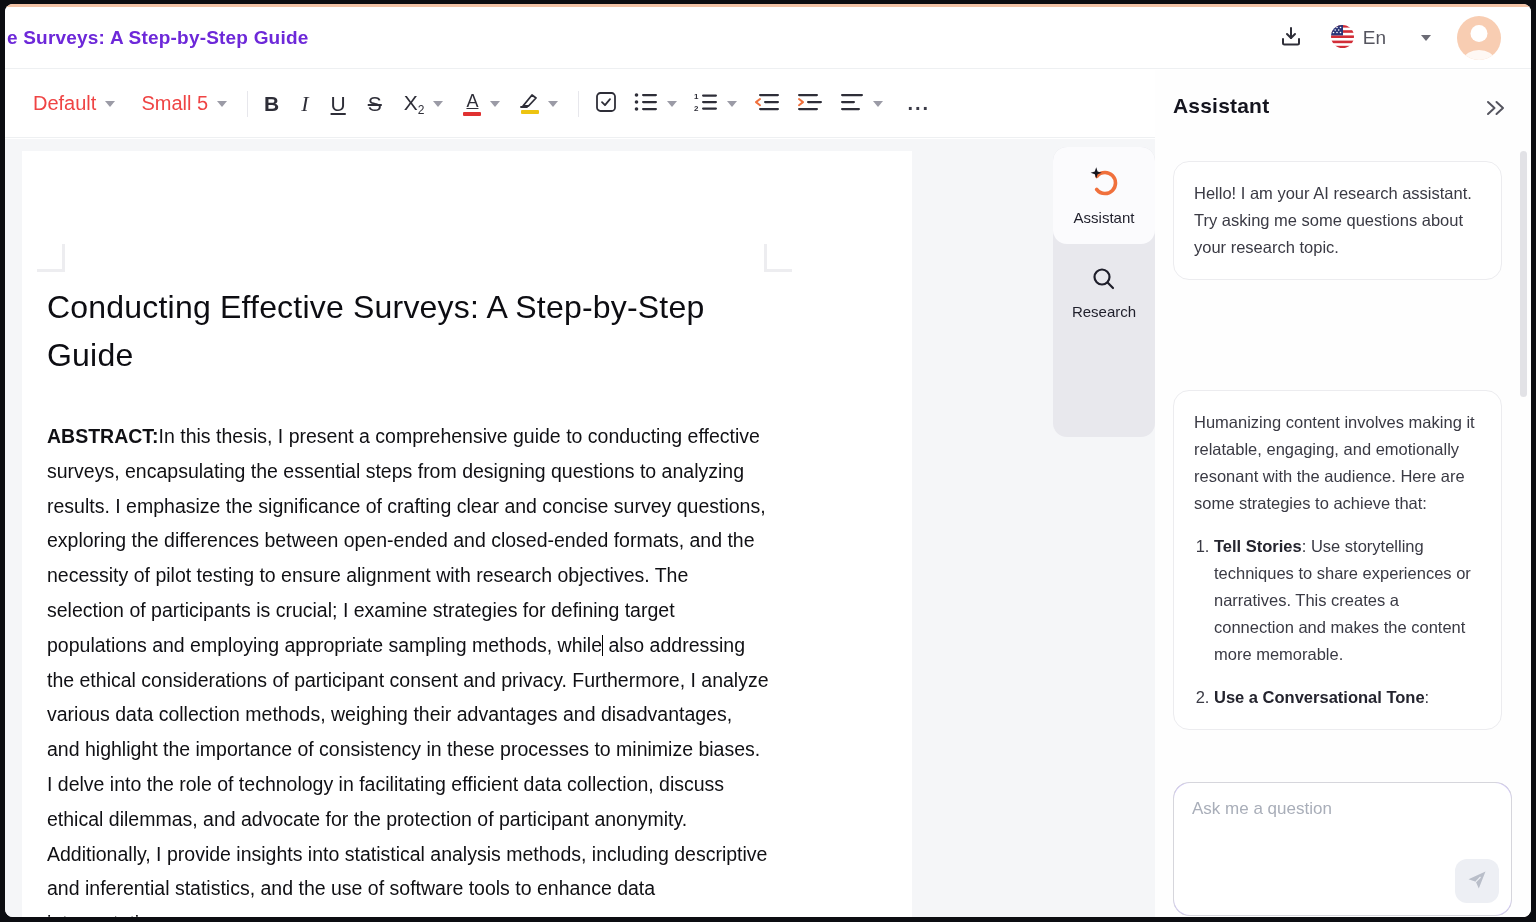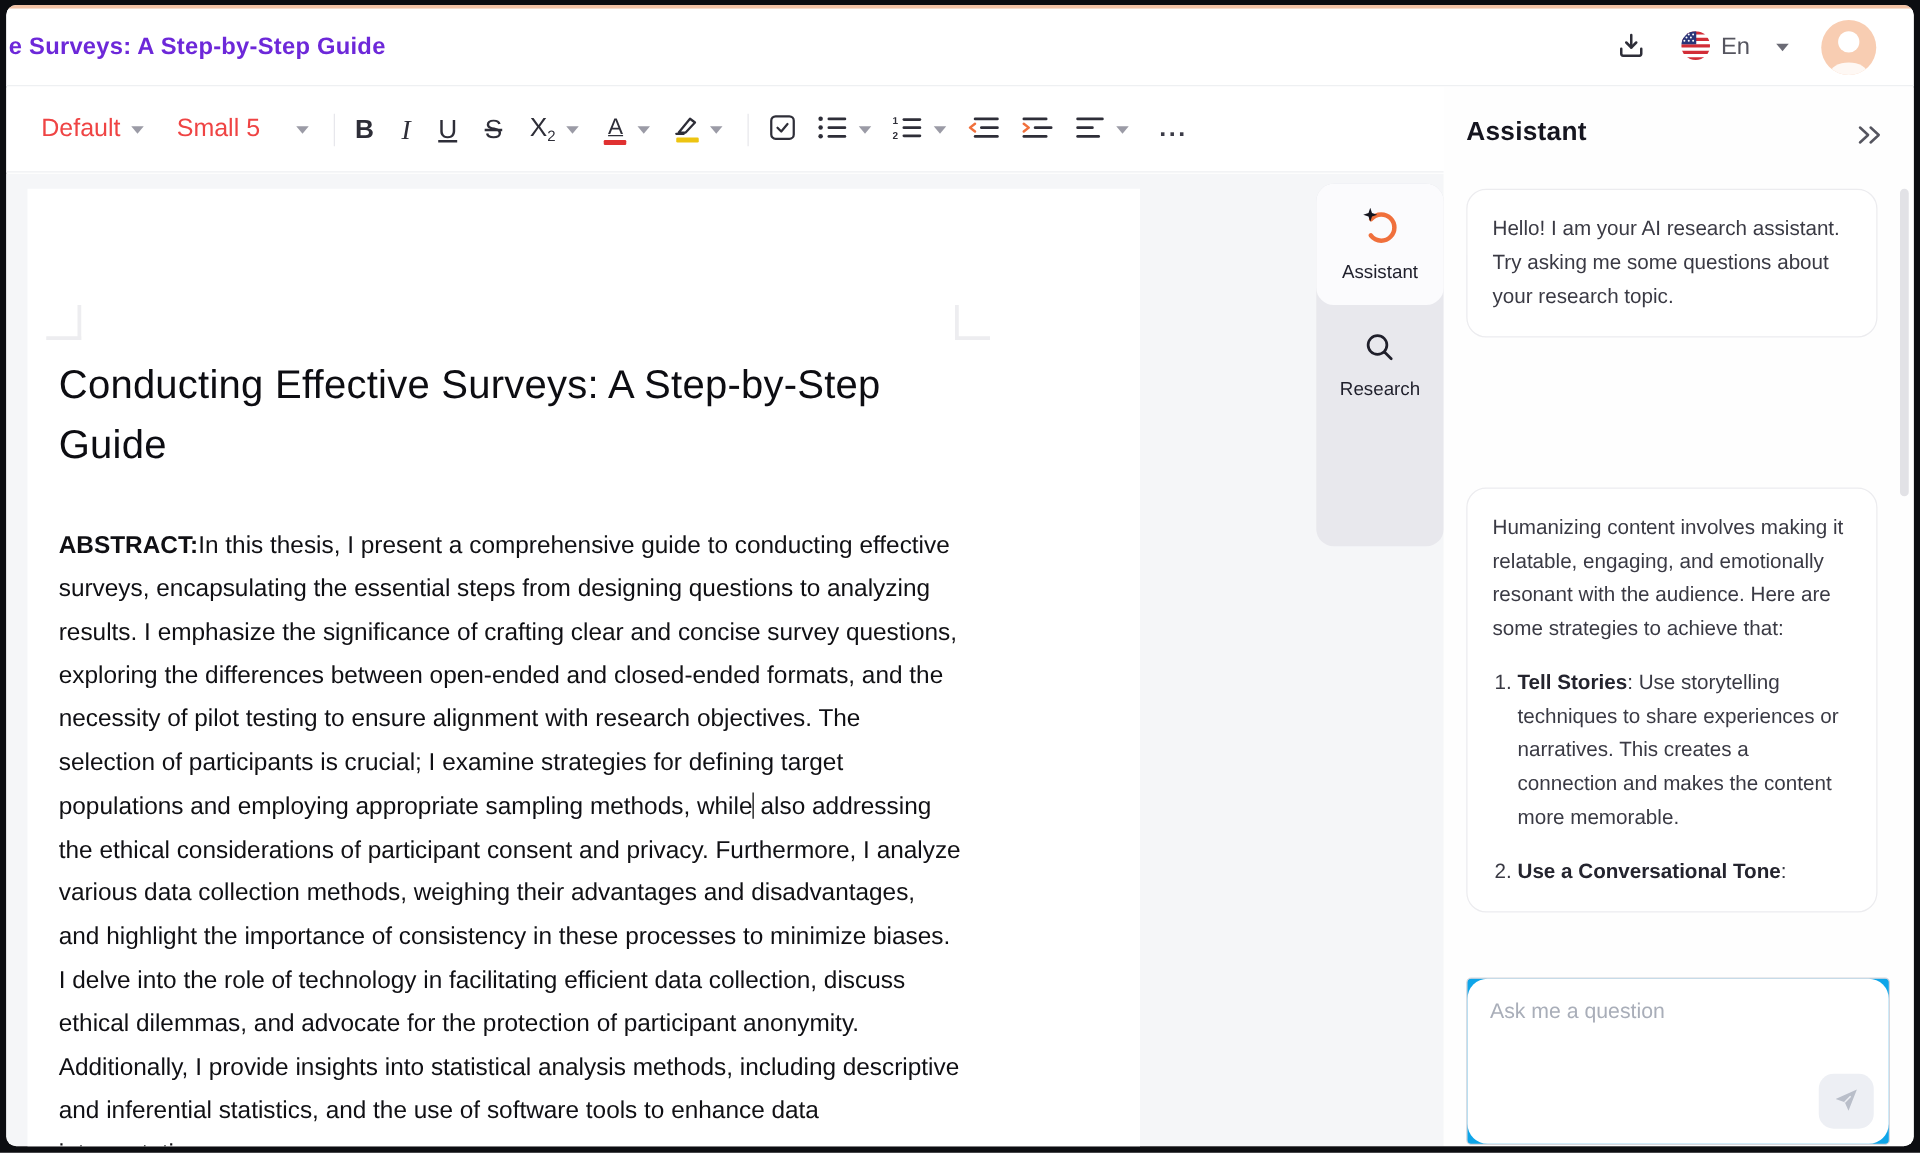--- a/index.html
+++ b/index.html
@@ -6,21 +6,21 @@
   html,body { width:1536px; height:922px; background:#0c0d11; font-family:"Liberation Sans", sans-serif; }
   .window { position:absolute; top:4px; left:5px; right:5px; bottom:5px; background:#ffffff; border-radius:8px; overflow:hidden; }
   .topline { position:absolute; top:0; left:0; right:0; height:3px; background:#f3c3a6; }
 
   
   .topbar { position:absolute; top:3px; left:0; right:0; height:62px; background:#fff; display:flex; align-items:center; border-bottom:1px solid #eef0f2; }
   .topbar-title { font-size:19px; font-weight:600; color:#6d28d9; margin-left:2px; white-space:nowrap; letter-spacing:.2px; }
   .topbar-right { margin-left:auto; display:flex; align-items:center; padding-right:30px; }
   .icon-btn { background:none; border:none; cursor:pointer; display:flex; align-items:center; justify-content:center; }
   .lang { display:flex; align-items:center; margin-left:28px; cursor:pointer; background:none; border:none; }
-  .lang-label { font-size:19px; color:#55555f; margin:0 12px 0 9px; }
+  .lang-label { font-size:19px; color:#55555f; margin:0 26px 0 9px; }
   .avatar { width:44px; height:44px; border-radius:50%; background:#f8cdb2; margin-left:26px; position:relative; overflow:hidden; cursor:pointer; }
   .avatar .head { position:absolute; top:9px; left:50%; transform:translateX(-50%); width:17px; height:17px; border-radius:50%; background:#fff; }
   .avatar .body { position:absolute; bottom:-8px; left:50%; transform:translateX(-50%); width:30px; height:18px; border-radius:50%; background:#fff; opacity:.85; }
 
   
   .main-row { position:absolute; top:66px; left:0; right:0; bottom:0; }
   .left-col { position:absolute; top:0; left:0; right:376px; bottom:0; }
 
   
   .toolbar { height:68px; background:#fff; border-bottom:1px solid #eef0f2; display:flex; align-items:center; padding-left:28px; }
@@ -57,28 +57,28 @@
   .tab-rail { position:absolute; top:77px; right:376px; width:102px; height:290px; background:#e8e8ed; border-radius:14px; overflow:hidden; }
   .rail-tab { height:97px; display:flex; flex-direction:column; align-items:center; justify-content:center; cursor:pointer; }
   .rail-tab.active { background:#fbfbfd; border-radius:14px; }
   .rail-tab .lbl { font-size:15px; color:#1f1f2b; margin-top:7px; }
 
   
   .panel { position:absolute; top:0; right:0; width:376px; bottom:0; background:#fefefe; }
   .panel-header { position:absolute; top:24px; left:18px; font-size:21px; font-weight:700; color:#15151f; letter-spacing:.2px; }
   .collapse-btn { position:absolute; top:30px; right:24px; background:none; border:none; cursor:pointer; }
   .bubble { position:absolute; left:18px; width:329px; background:#fff; border:1px solid #ececef; border-radius:16px; padding:18px 20px; font-size:16.5px; line-height:27px; color:#3a3a44; }
-  .bubble.b1 { top:81px; }
+  .bubble.b1 { top:91px; }
   .bubble.user { top:256px; width:auto; max-width:329px; background:#f0f1f4; border:none; padding:10px 22px; font-weight:700; color:#1c1c26; }
   .bubble.b2 { top:320px; }
   .bubble ol { margin-top:10px; padding-left:20px; }
   .bubble li { margin-top:16px; }
   .bubble li b { color:#24242e; }
   .chat-scrollbar { position:absolute; top:81px; right:4px; width:7px; height:246px; background:#e2e2e6; border-radius:4px; }
-  .input-box { position:absolute; top:712px; left:18px; width:339px; height:134px; border:1px solid #d6d6dc; border-radius:4px; background:#0ea5e9; }
+  .input-box { position:absolute; top:712px; left:18px; width:339px; height:134px; border:1px solid #d6d6dc; border-radius:16px; background:#c4b5fd; }
   .input-box textarea { width:100%; height:100%; border:none; outline:none; resize:none; border-radius:16px; padding:16px 18px; font-family:"Liberation Sans", sans-serif; font-size:17px; color:#3a3a44; }
   .input-box textarea::placeholder { color:#a9aeb9; }
   .send-btn { position:absolute; right:12px; bottom:12px; width:44px; height:44px; border:none; border-radius:12px; background:#edeff4; cursor:pointer; display:flex; align-items:center; justify-content:center; }
 </style>
 </head>
 <body>
 
 <div class="window">
   <div class="topline"></div>
 
@@ -136,21 +136,21 @@
   </div>
 
   <div class="main-row">
     <div class="left-col">
 
       <div class="toolbar">
         <button class="tbtn">
           <span class="dd-text">Default</span>
           <span class="caret"></span>
         </button>
-        <button class="tbtn" style="margin-left:26px;gap:20px;">
+        <button class="tbtn" style="margin-left:26px;">
           <span class="dd-text">Small 5</span>
           <span class="caret"></span>
         </button>
         <span class="tdiv"></span>
         <button class="tbtn">
             <span class="fmt bold-g">B</span>
           </button>
         <button class="tbtn" style="margin-left:22px;">
             <span class="fmt italic-g">I</span>
           </button>

